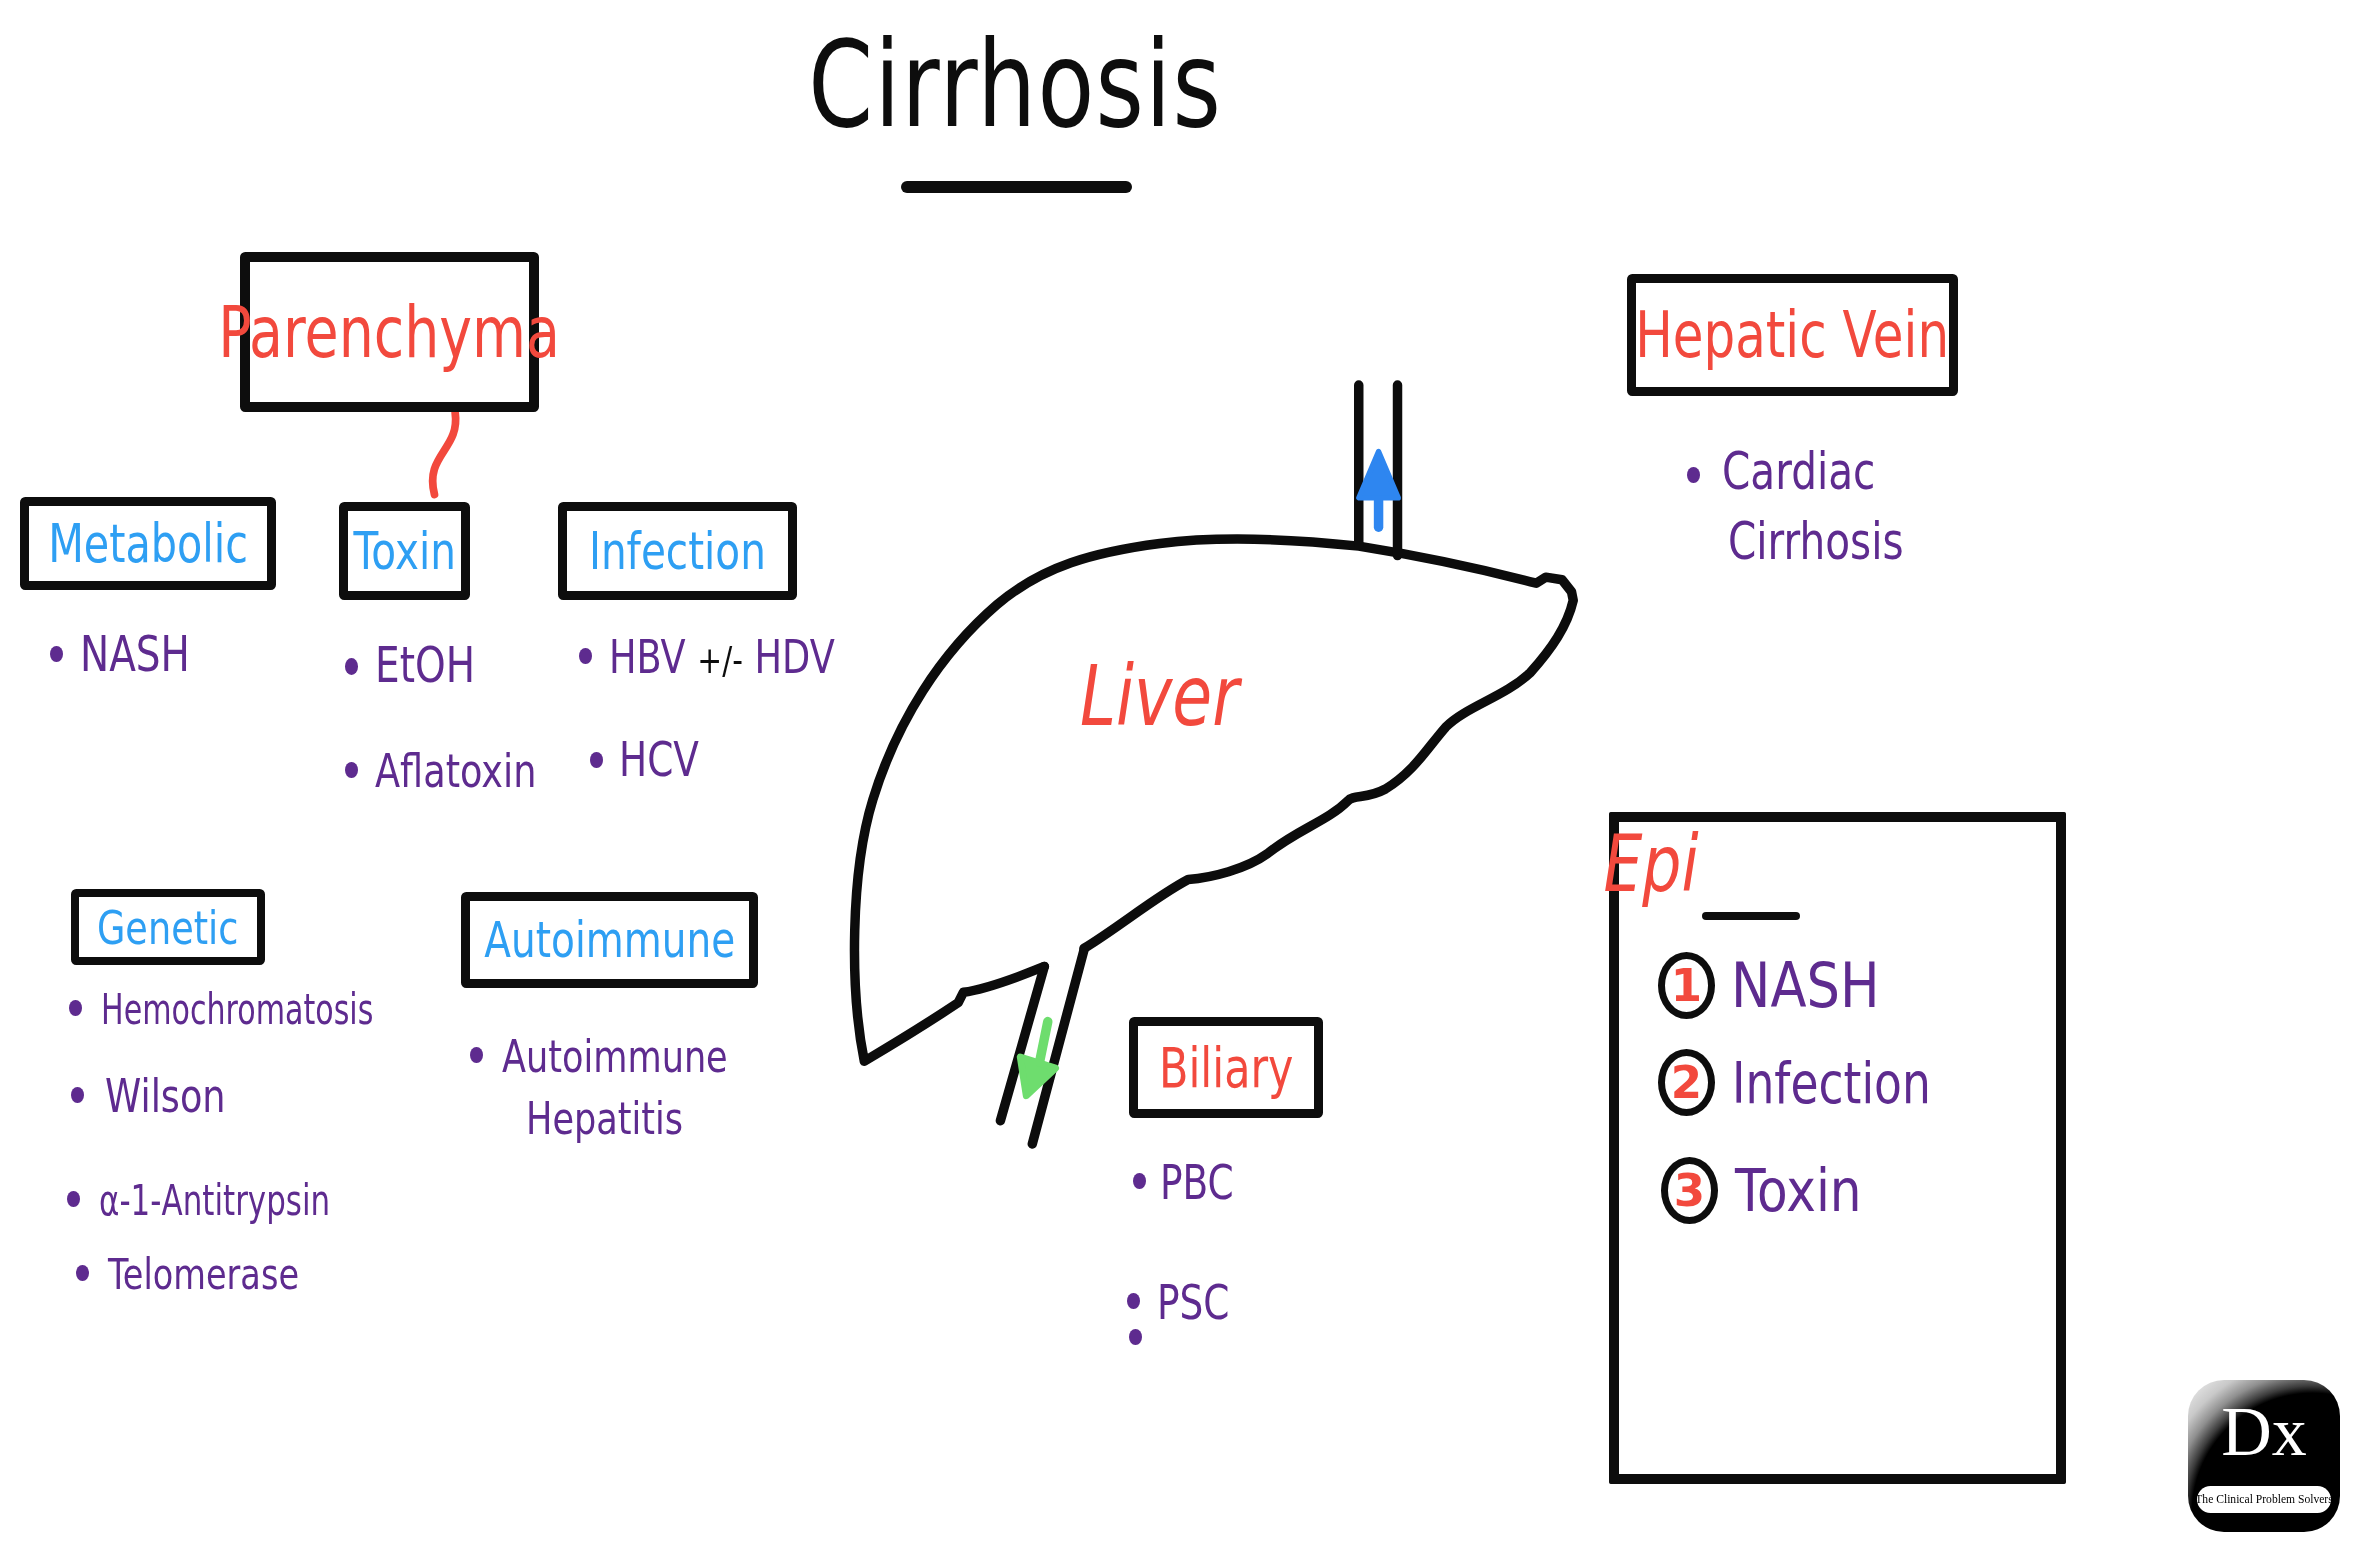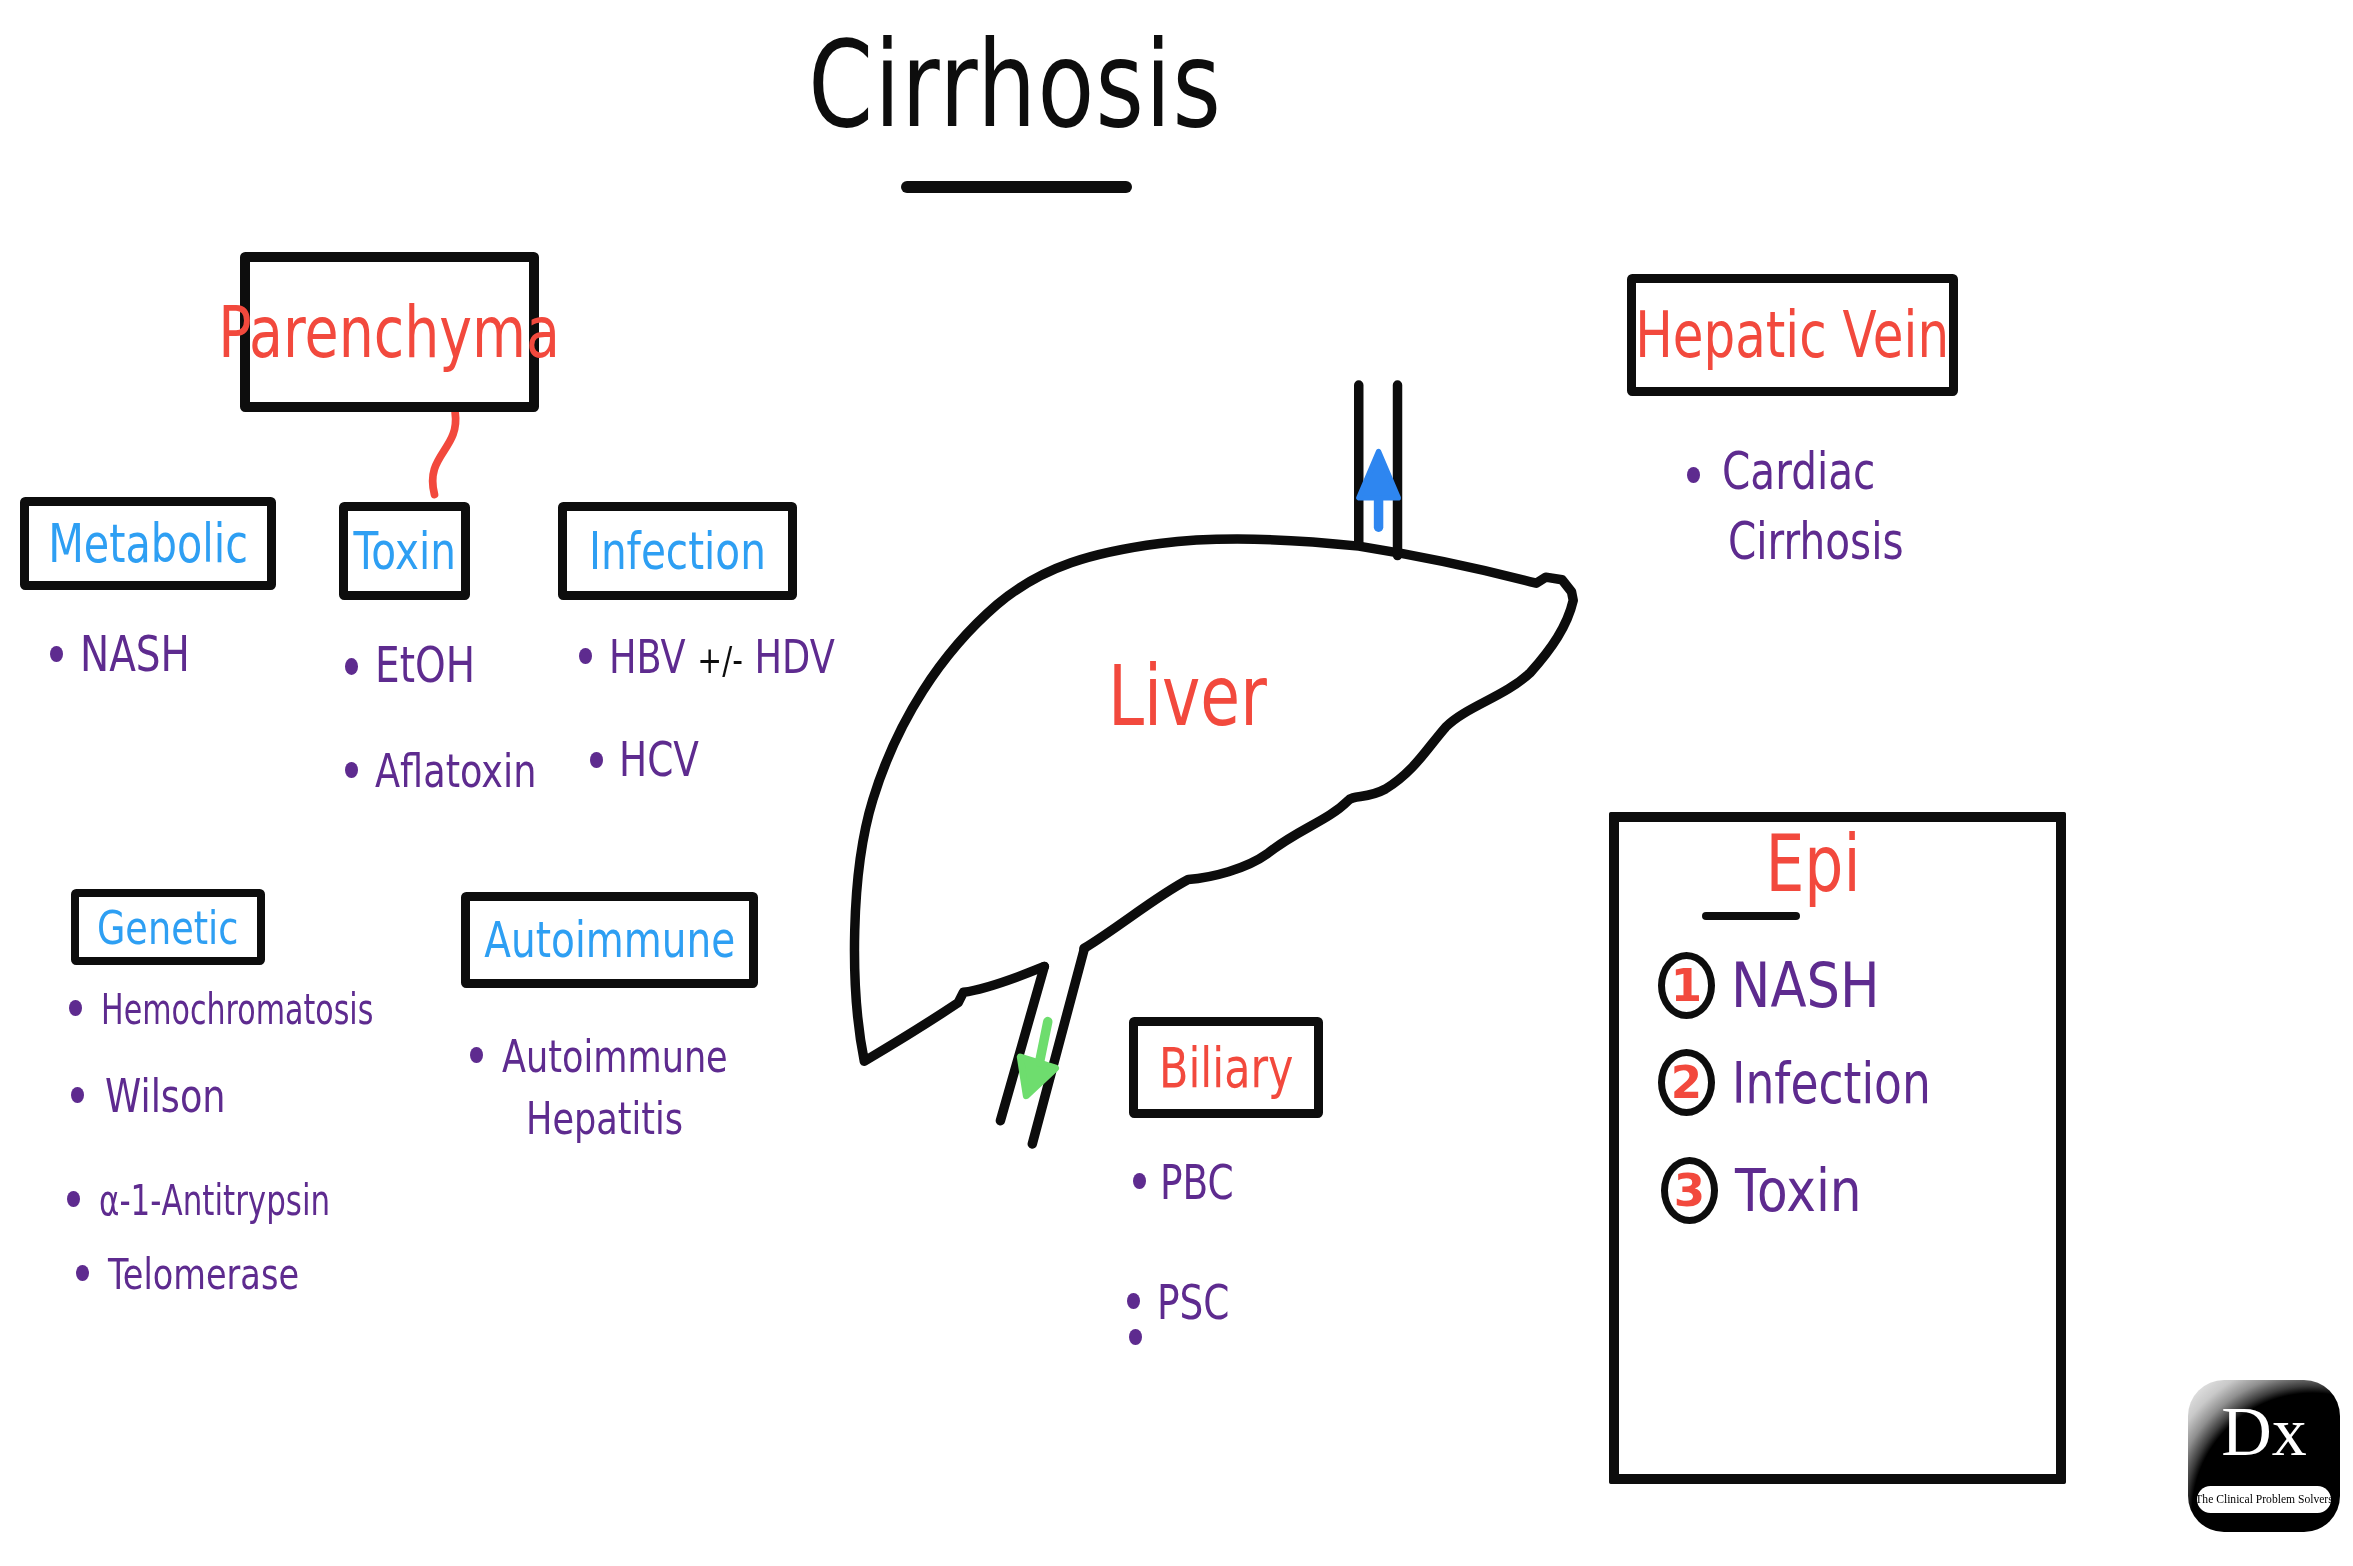--- a/index.html
+++ b/index.html
@@ -167,21 +167,21 @@
   <span class="hw-c blue" style="font-size:50px; font-weight:500;">Autoimmune</span>
 </div>
 <div class="bullet-row" style="left:470px; top:1030px;">
   <span class="dot" style="margin-top:17px;"></span>
   <span style="margin-left:19px; display:inline-block;">
     <span class="hw li-text purple" style="font-size:45px;">Autoimmune</span><br>
     <span class="hw li-text purple" style="font-size:45px; margin-left:24px; margin-top:8.6px;">Hepatitis</span>
   </span>
 </div>
 
-<div class="abs" style="left:1108px; top:648px;">
+<div class="abs" style="left:1080px; top:648px;font-style:italic;">
   <span class="hw red" style="font-size:83px; font-weight:500;">Liver</span>
 </div>
 
 <div class="box" style="left:1627px; top:274px; width:331px; height:122px;">
   <span class="hw-c red" style="font-size:64px; font-weight:500;">Hepatic Vein</span>
 </div>
 <div class="bullet-row" style="left:1687px; top:441px;">
   <span class="dot" style="margin-top:26px;"></span>
   <span style="margin-left:22.4px; display:inline-block;">
     <span class="hw li-text purple" style="font-size:52px;">Cardiac</span><br>
@@ -198,21 +198,21 @@
 </div>
 <div class="bullet-row" style="left:1127px; top:1241px;margin-top:33px;">
   <span class="dot" style="margin-top:19px;"></span>
   <span class="hw li-text purple" style="font-size:48px; margin-left:17px;">PSC</span>
 </div>
 <div class="bullet-row" style="left:1129px; top:1313px;">
   <span class="dot" style="margin-top:15.5px;"></span>
 </div>
 
 <div class="box" style="left:1609px; top:812px; width:457px; height:672px; border-width:10.3px; border-radius:1.7px;"></div>
-<div class="abs" style="left:1714px; top:818px; width:198px; text-align:center;">
+<div class="abs" style="left:1590px; top:818px; width:198px; text-align:left;font-style:italic;">
   <span class="hw-c red" style="font-size:79px; font-weight:500;">Epi</span>
 </div>
 <div class="title-underline" style="left:1702px; top:912px; width:98px; height:7.8px;"></div>
 
 <div class="epi-row" style="left:1658px; top:949px;">
   <span class="num-circle">
     <span>1</span>
   </span>
   <span class="hw li-text purple" style="font-size:62px; margin-left:15.5px; transform:scaleX(.85);">NASH</span>
 </div>

